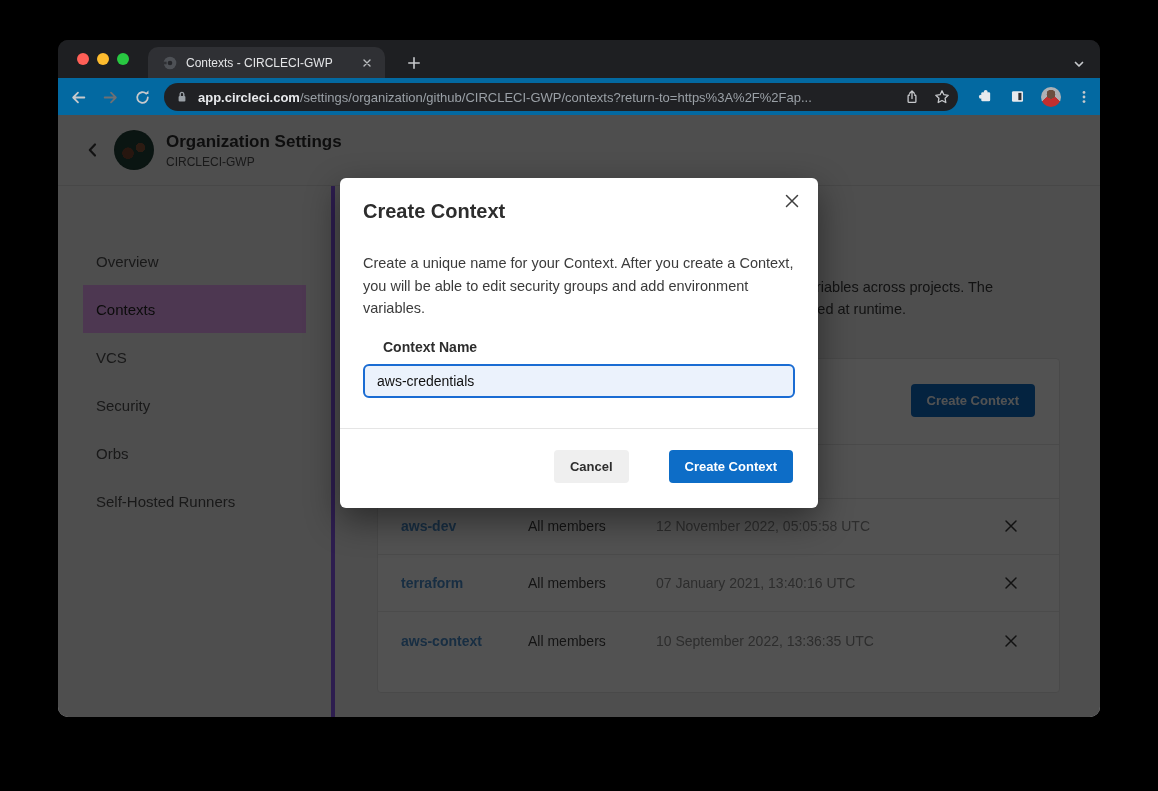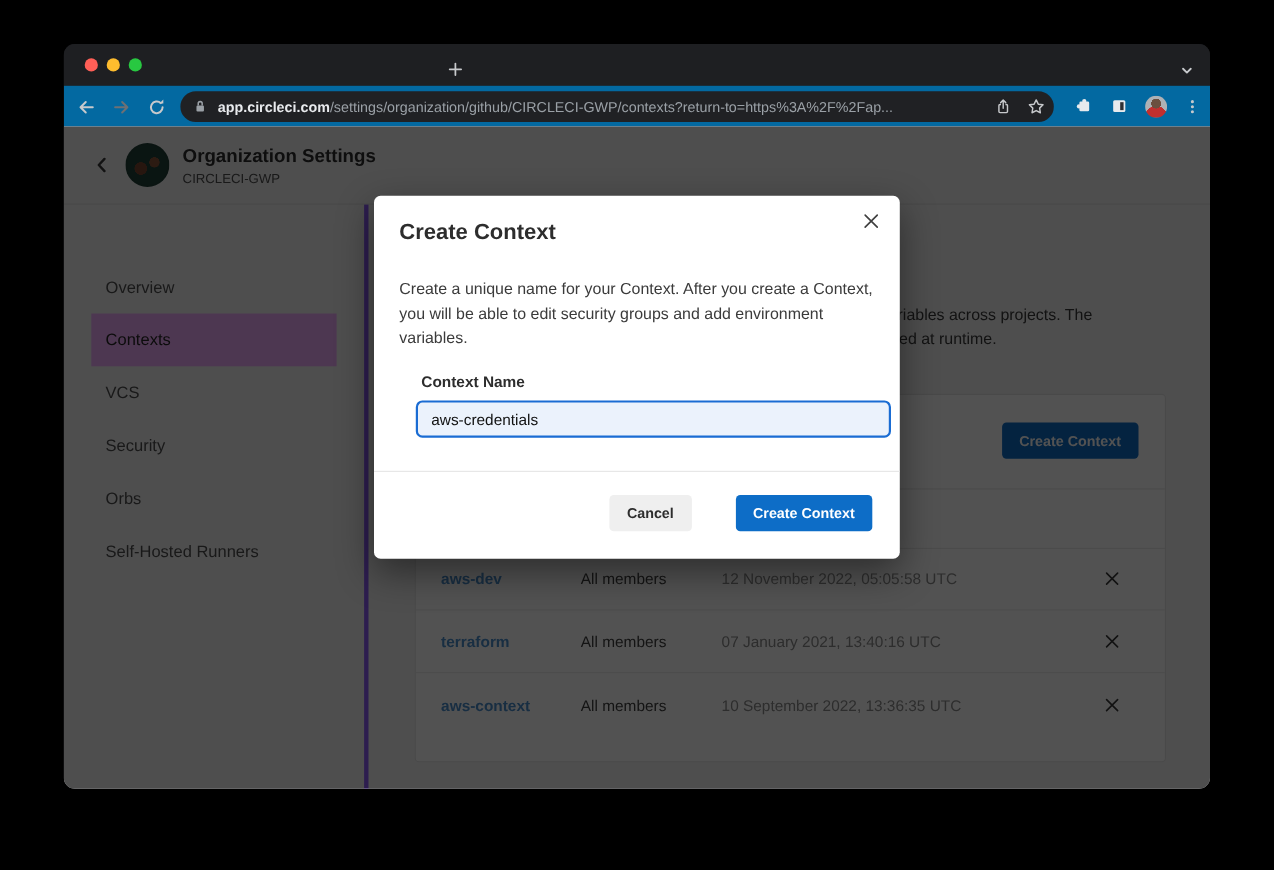--- a/index.html
+++ b/index.html
@@ -77,21 +77,21 @@
 
   .overlay { position:absolute; inset:0; background:rgba(0,0,0,0.68); z-index:5; }
 
   
   .modal { position:absolute; left:282px; top:63px; width:478px; height:330px; background:#FFF;
            border-radius:6px; box-shadow:0 12px 34px rgba(0,0,0,0.45); z-index:10; }
   .modal-close { position:absolute; top:12px; right:15px; width:22px; height:22px; }
   .modal-title { position:absolute; left:23px; top:22px; font-size:20px; font-weight:bold; color:#2D2D2D; }
   .modal-body { position:absolute; left:23px; top:74px; font-size:14.5px; color:#3B3B3B; line-height:22.5px; }
   .modal-label { position:absolute; left:23px; top:161px; font-size:14px; font-weight:bold; color:#2D2D2D;margin-left:20px; }
-  .modal-input { position:absolute; left:38px; top:186px; width:432px; height:34px;
+  .modal-input { position:absolute; left:23px; top:186px; width:432px; height:34px;
                  border:2px solid #1A6CD3; border-radius:6px; background:#EBF2FC;
                  padding:0 12px; font-size:14px; color:#111; font-family:"Liberation Sans",sans-serif; outline:none; }
   .modal-div { position:absolute; left:0; top:250px; width:100%; border-top:1px solid #E5E5E5; }
   .modal-footer { position:absolute; left:0; top:272px; width:100%; display:flex; justify-content:flex-end;
                   gap:40px; padding-right:25px; }
   .btn { height:33px; border:none; border-radius:4px; font-size:13px; font-weight:bold;
          font-family:"Liberation Sans",sans-serif; padding:0 16px; cursor:pointer; }
   .btn-cancel { background:#EFEFEF; color:#2D2D2D; }
   .btn-primary { background:#0D6DC7; color:#FFF; }
 </style>
@@ -99,20 +99,33 @@
 <body>
 
 <div class="stage">
   <div class="window">
 
     <div class="tabstrip">
       <span class="traffic t-red"></span>
       <span class="traffic t-yellow"></span>
       <span class="traffic t-green"></span>
 
+      <div class="tab">
+        <svg class="favicon" viewBox="0 0 16 16">
+          <circle cx="8" cy="8" r="6.3" fill="#4E5156"></circle>
+          <circle cx="8" cy="8" r="2.3" fill="#26272B"></circle>
+          <rect x="1.2" y="6.7" width="3.4" height="2.6" fill="#2F3034"></rect>
+        </svg>
+        <span class="tab-title">Contexts - CIRCLECI-GWP</span>
+        <span class="icon-btn">
+          <svg width="16" height="16" viewBox="0 0 16 16">
+              <path d="M5 5l6 6M11 5l-6 6" stroke="#B9BBBE" stroke-width="1.4" stroke-linecap="round"></path>
+            </svg>
+        </span>
+      </div>
 
       <span class="newtab icon-btn">
         <svg width="16" height="16" viewBox="0 0 16 16">
             <path d="M8 2.8v10.4M2.8 8h10.4" stroke="#C7C9CC" stroke-width="1.6" stroke-linecap="round"></path>
           </svg>
       </span>
       <span class="tabsearch icon-btn">
         <svg width="16" height="16" viewBox="0 0 16 16">
             <path d="M4.5 6.5 8 10l3.5-3.5" stroke="#C7C9CC" stroke-width="1.7" fill="none" stroke-linecap="round" stroke-linejoin="round"></path>
           </svg>

